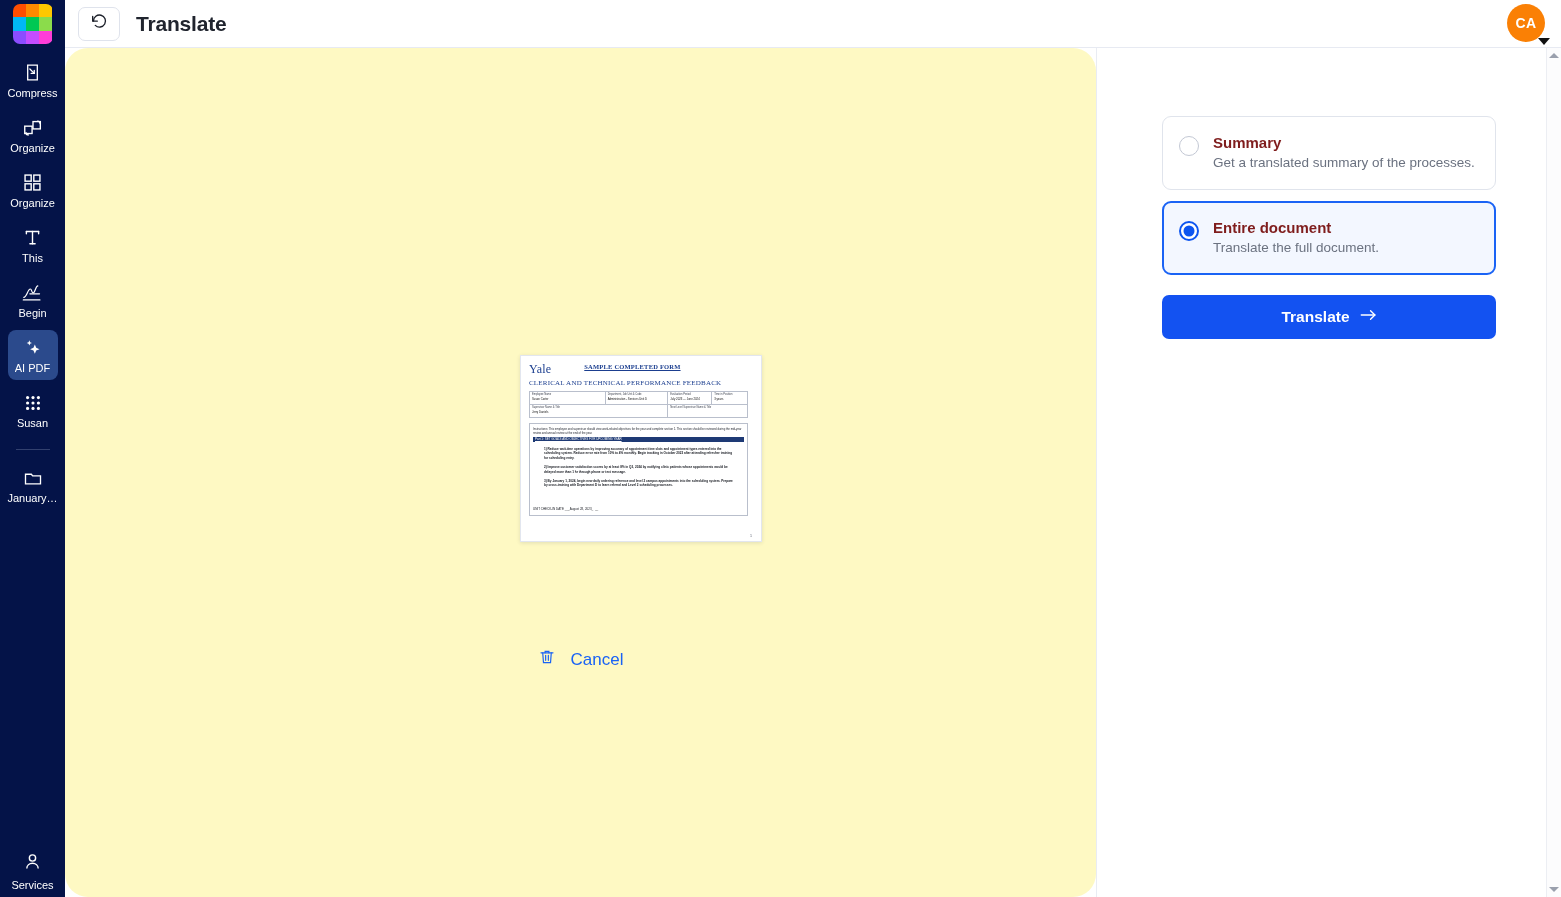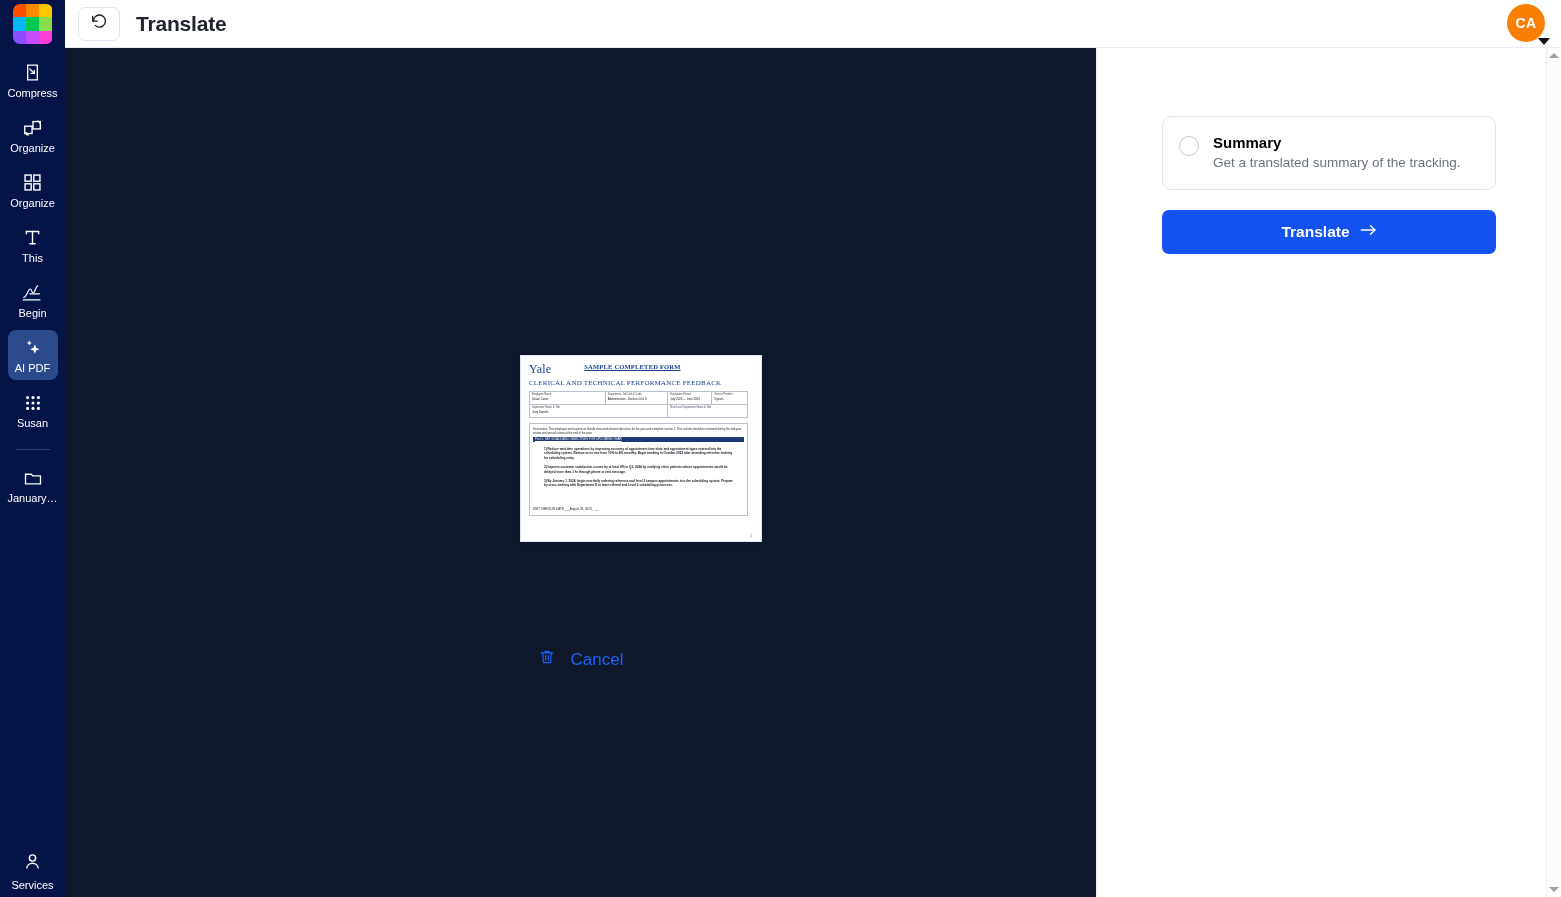--- a/index.html
+++ b/index.html
@@ -86,24 +86,25 @@
     width: 0; height: 0;
     border-left: 6px solid transparent; border-right: 6px solid transparent;
     border-top: 7px solid #111111;
   }
 
   .body-area { flex: 1 1 auto; display: flex; min-height: 0; }
 
   
   .canvas {
     flex: 1 1 auto;
-    background: #0f172a;
+    background: #fef9c3;
     position: relative;
     min-width: 0;
     overflow: hidden;
+    border-radius: 23px;
   }
   .doc-thumb {
     position: absolute; left: 455px; top: 307px;
     width: 242px; height: 187px;
     background: #ffffff;
     border: 1px solid #e2e6ef;
     box-shadow: 0 1px 4px rgba(20,30,70,.12);
     overflow: hidden;
     cursor: pointer;
   }
@@ -180,21 +181,21 @@
     border: 1.6px solid #c3c8d4; background: #fff; flex: 0 0 20px; margin-top: 2px;
     position: relative;
   }
   .radio.on { border: 2px solid #0d55f0; }
   .radio.on::after {
     content: ""; position: absolute; left: 50%; top: 50%;
     width: 11px; height: 11px; border-radius: 50%; background: #0d55f0;
     transform: translate(-50%, -50%);
   }
   .opt-txt { display: flex; flex-direction: column; gap: 3px; }
-  .opt-title { font-size: 15px; font-weight: bold; color: #000000; }
+  .opt-title { font-size: 15px; font-weight: bold; color: #7f1d1d; }
   .opt-desc { font-size: 13.5px; color: #6b7280; line-height: 18px; }
 
   .translate-btn {
     margin-top: 20px;
     width: 100%; height: 44px;
     background: #1352f1; color: #ffffff;
     border: none; border-radius: 7px;
     font-size: 15.5px; font-weight: bold;
     display: flex; align-items: center; justify-content: center; gap: 10px;
     cursor: pointer;
@@ -423,24 +424,31 @@
         </div>
       </div>
 
       <div class="panel">
         <div class="panel-inner">
 
           <div class="opt">
             <div class="radio"></div>
             <div class="opt-txt">
               <div class="opt-title">Summary</div>
-              <div class="opt-desc">Get a translated summary of the tracking.</div>
+              <div class="opt-desc">Get a translated summary of the processes.</div>
             </div>
           </div>
 
+          <div class="opt selected">
+            <div class="radio on"></div>
+            <div class="opt-txt">
+              <div class="opt-title">Entire document</div>
+              <div class="opt-desc">Translate the full document.</div>
+            </div>
+          </div>
 
           <button class="translate-btn">
             <span>Translate</span>
             <span>
               <svg width="17" height="14" viewBox="0 0 20 14" fill="none" stroke="#ffffff" stroke-width="1.6" stroke-linecap="round" stroke-linejoin="round">
                 <path d="M1.5 7h16"></path>
                   <path d="M12.4 2l5.1 5-5.1 5"></path>
               </svg>
             </span>
           </button>

